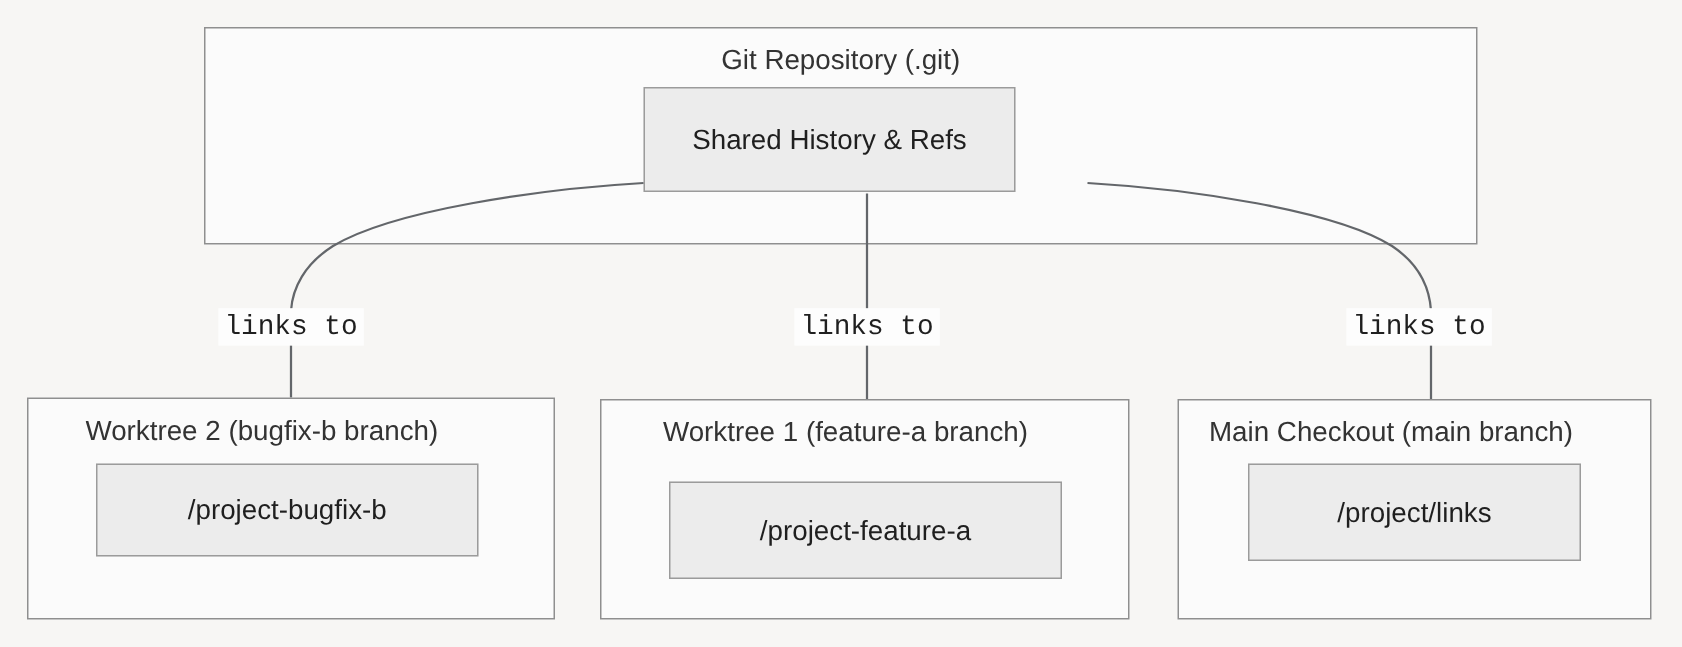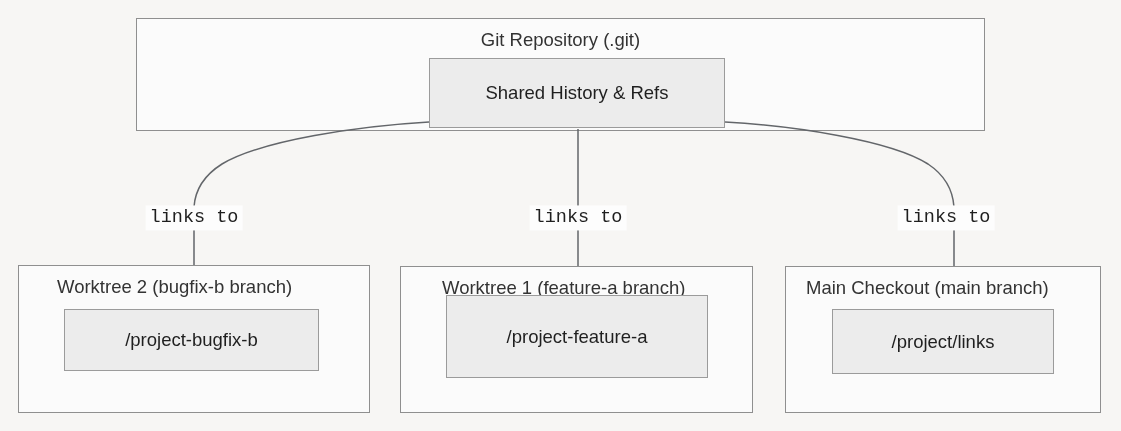--- a/index.html
+++ b/index.html
@@ -89,25 +89,25 @@
     line-height: 1.25;
     transform: translate(-50%, -50%);
     font-family: Liberation Mono, monospace;
   }
 </style>
 </head>
 <body>
 
 <div id="canvas">
 
-  <div class="subgraph" id="repo-container" style="left:136px; top:18px; width:849px; height:113px;">
+  <div class="subgraph" id="repo-container" style="left:136px; top:18px; width:849px; height:145px;">
     <div class="subgraph-title">Git Repository (.git)</div>
   </div>
 
-  <div class="node" id="shared-node" style="left:429px; top:58px; width:296px; height:70px;">
+  <div class="node" id="shared-node" style="left:429px; top:58px; width:248px; height:70px;">
     <span>Shared History &amp; Refs</span>
   </div>
 
   <svg id="edges" viewBox="0 0 1121 431" xmlns="http://www.w3.org/2000/svg">
 
     <path class="edge-path" d="M429,122 C 360,126 262,140 222,164 C 203,176 195,192 194,207 L 194,288"></path>
     <polygon class="edge-head" points="194,298 189.2,285 198.8,285"></polygon>
 
     <path class="edge-path" d="M578,129 L 578,288"></path>
     <polygon class="edge-head" points="578,298 573.2,285 582.8,285"></polygon>
@@ -123,21 +123,21 @@
   <div class="subgraph" id="wt2-container" style="left:18px; top:265px; width:352px; height:148px;">
     <div class="subgraph-title clip" style="left:38px; width:330px;">Worktree 2 (bugfix-b branch)</div>
   </div>
   <div class="node" style="left:64px; top:309px; width:255px; height:62px;">
     <span>/project-bugfix-b</span>
   </div>
 
   <div class="subgraph" id="wt1-container" style="left:400px; top:266px; width:353px; height:147px;">
     <div class="subgraph-title clip" style="left:41px; width:320px;">Worktree 1 (feature-a branch)</div>
   </div>
-  <div class="node" style="left:446px; top:295px; width:262px; height:83px;justify-content:center;">
+  <div class="node" style="left:446px; top:321px; width:262px; height:65px;justify-content:center;">
     <span>/project-feature-a</span>
   </div>
 
   <div class="subgraph" id="main-container" style="left:785px; top:266px; width:316px; height:147px;">
     <div class="subgraph-title clip" style="left:20px; width:300px;">Main Checkout (main branch)</div>
   </div>
   <div class="node" style="left:832px; top:309px; width:222px; height:65px;">
     <span>/project/links</span>
   </div>
 

